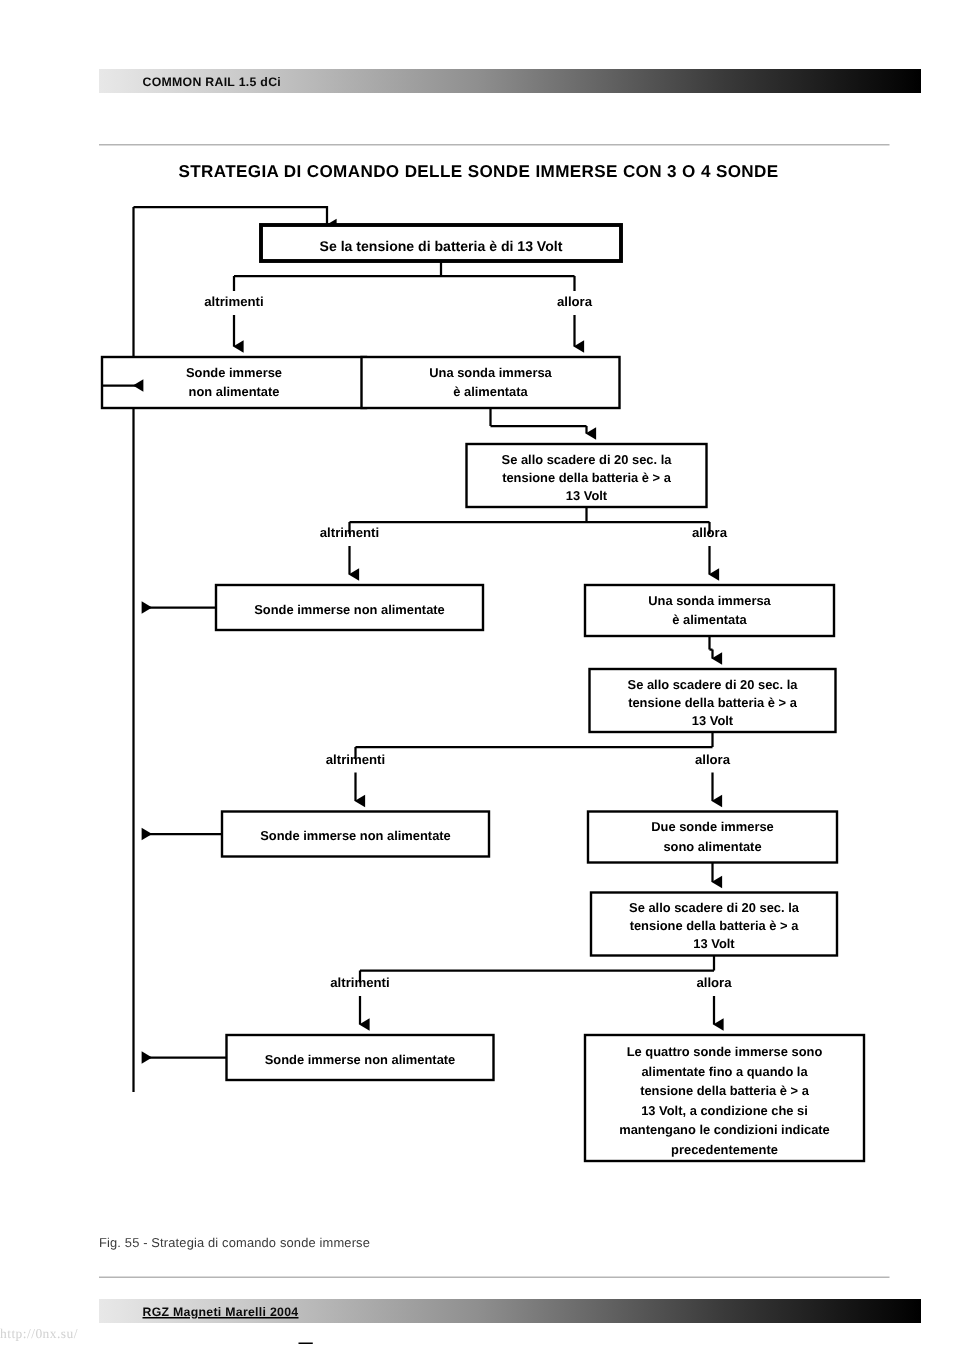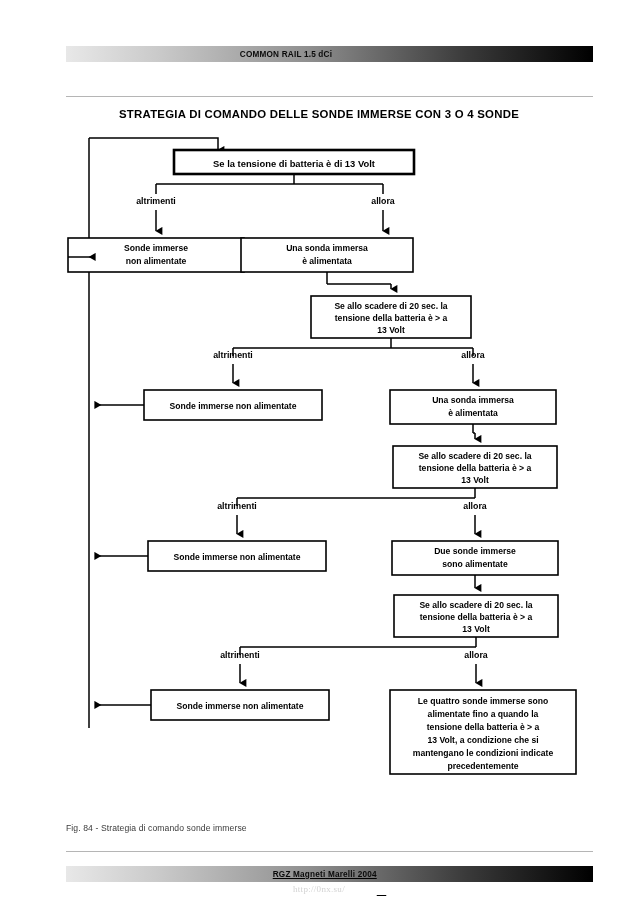--- a/index.html
+++ b/index.html
@@ -17,21 +17,22 @@
 
   
   .bar {
     position: absolute;
     left: 66px;
     width: 527px;
     height: 16px;
     background: linear-gradient(to right, #e8e8e8 0%, #c9c9c9 18%, #8f8f8f 46%, #3a3a3a 76%, #000000 100%);
     display: flex;
     align-items: center;
-    justify-content: center;
+    justify-content: flex-start;
+    padding-left: 21px;
   }
   #header-bar { top: 46px; }
   #footer-bar { top: 866px; text-decoration: underline; }
 
   .bar-left {
     font-size: 8.2px;
     font-weight: bold;
     color: #0a0a0a;
     letter-spacing: 0.2px;
     padding-left: 8px;
@@ -68,21 +69,20 @@
     letter-spacing: 0.1px;
     white-space: nowrap;
   }
 
   
   #watermark {
     position: absolute;
     left: 0;
     top: 884px;
     width: 638px;
-    text-align: center;
     font-family: "Liberation Serif", serif;
     font-size: 9px;
     color: #d2d2d2;
     letter-spacing: 0.3px;
   }
 
   
   #flow-diagram {
     position: absolute;
     left: 0;
@@ -238,21 +238,21 @@
   <text class="btxt" x="483" y="604" text-anchor="middle">Le quattro sonde immerse sono</text>
   <text class="btxt" x="483" y="617" text-anchor="middle">alimentate fino a quando la</text>
   <text class="btxt" x="483" y="630" text-anchor="middle">tensione della batteria è &gt; a</text>
   <text class="btxt" x="483" y="643" text-anchor="middle">13 Volt, a condizione che si</text>
   <text class="btxt" x="483" y="656" text-anchor="middle">mantengano le condizioni indicate</text>
   <text class="btxt" x="483" y="669" text-anchor="middle">precedentemente</text>
 
 </svg>
 </div>
 
-<div id="figure-caption">Fig. 84 - Strategia di comando sonde immerse</div>
+<div id="figure-caption">Fig. 55 - Strategia di comando sonde immerse</div>
 
 <div class="rule" id="rule-bottom"></div>
 
 <div class="bar" id="footer-bar">
   <span class="bar-left">RGZ Magneti Marelli 2004</span>
   <span class="bar-right">34</span>
 </div>
 
 <div id="watermark">http://0nx.su/</div>
 

